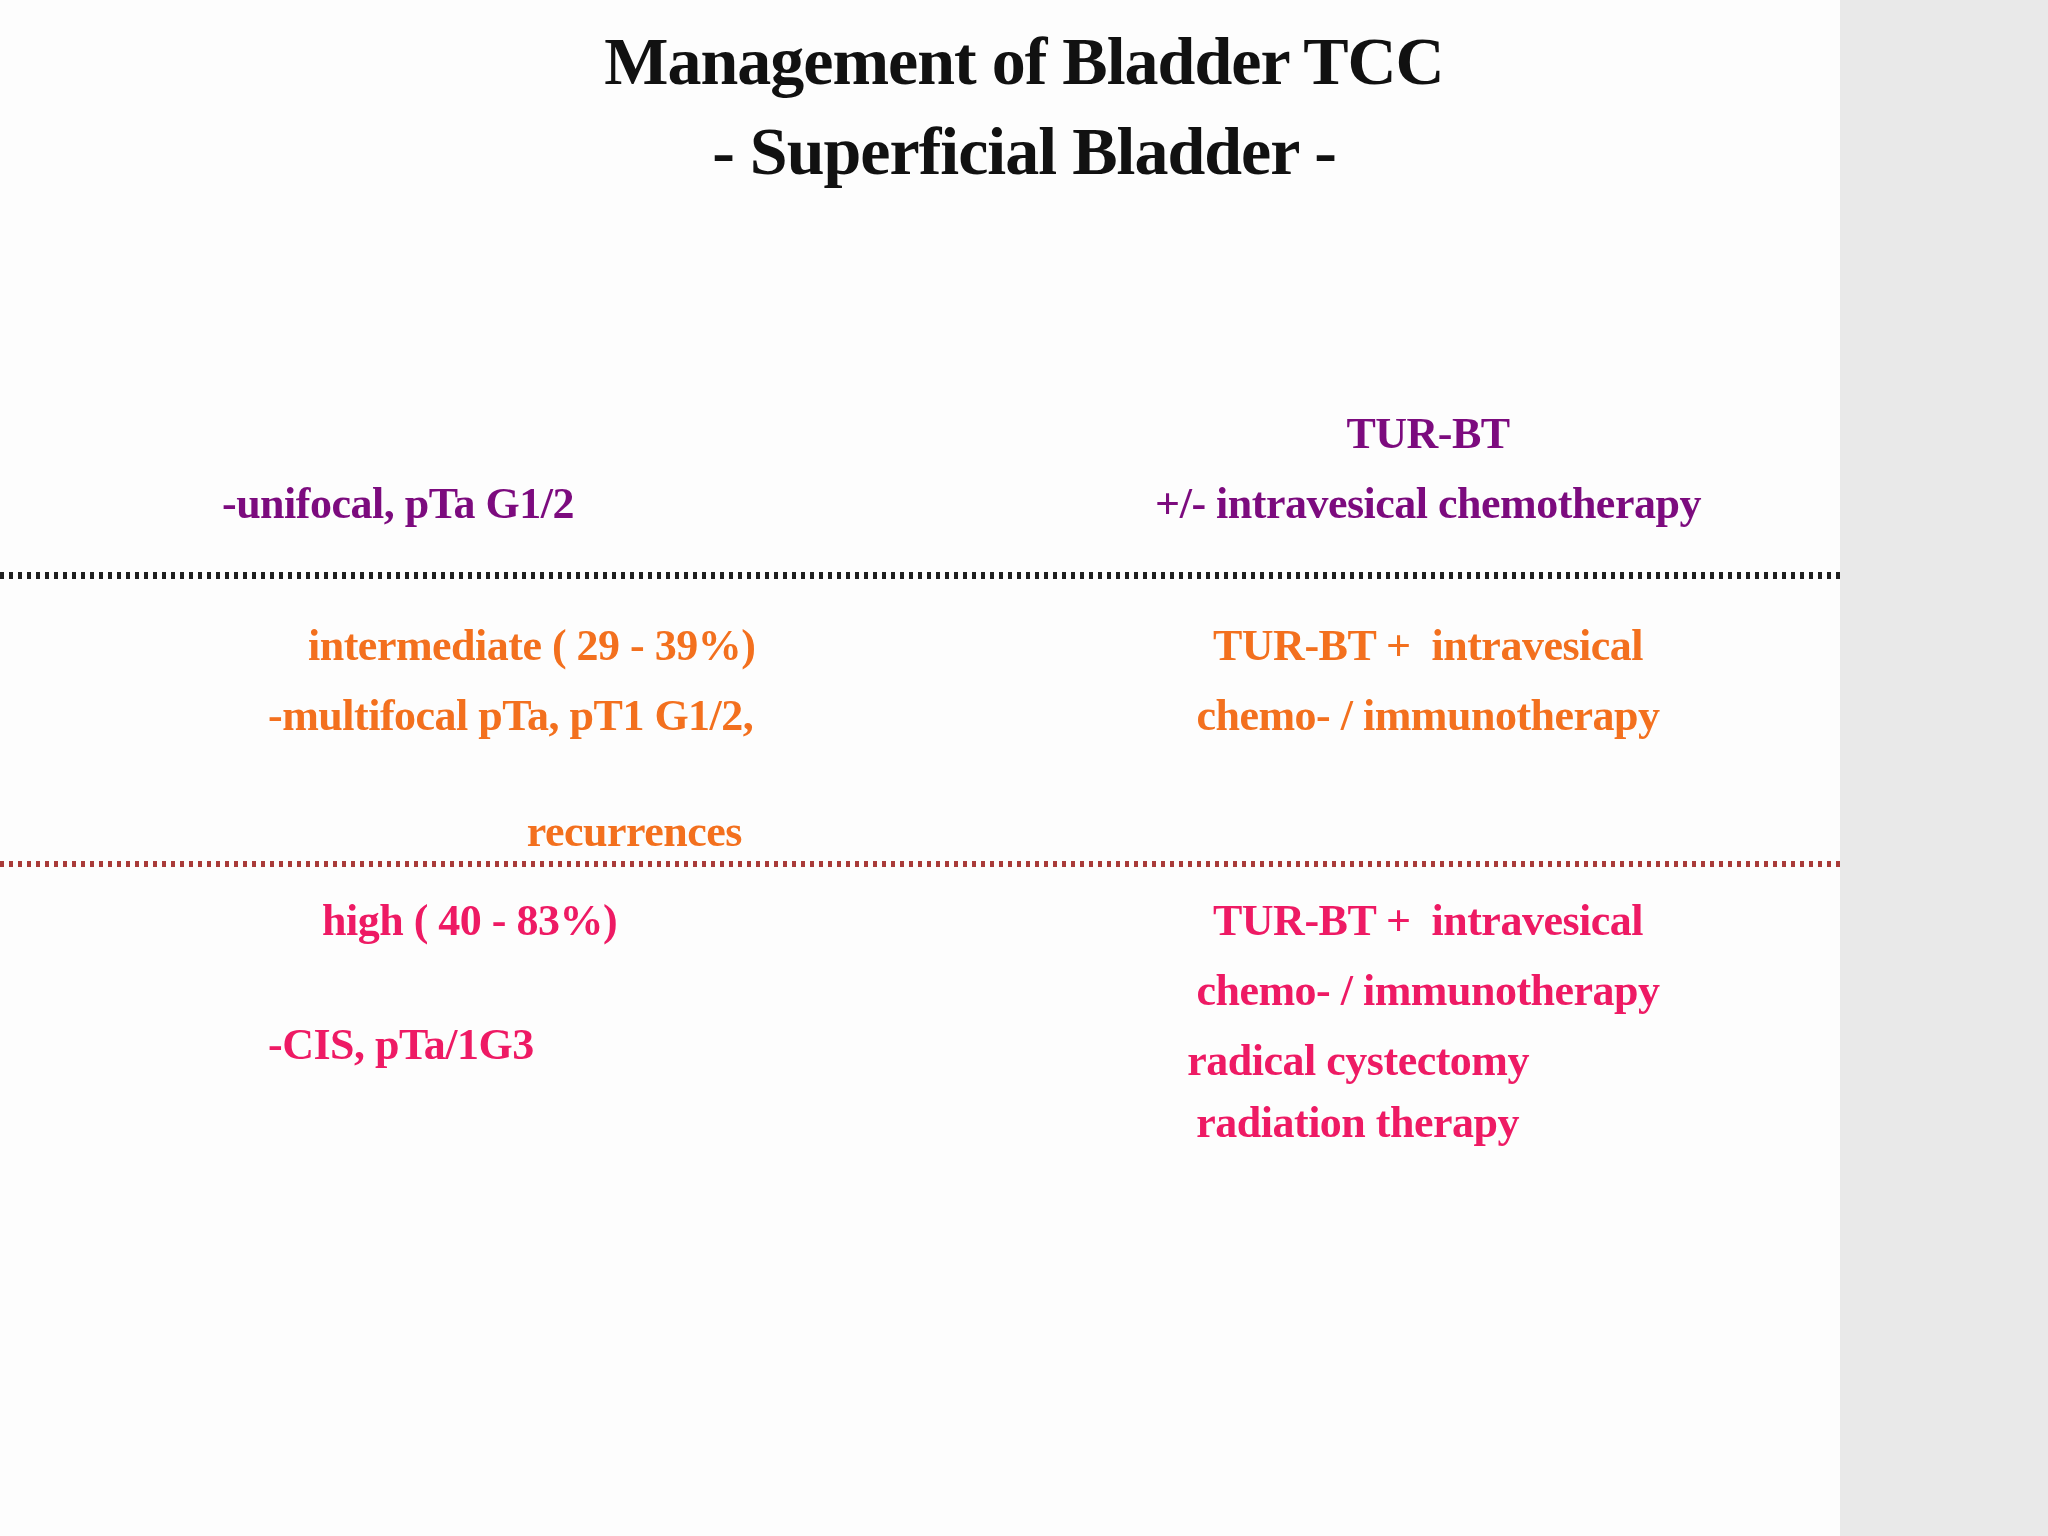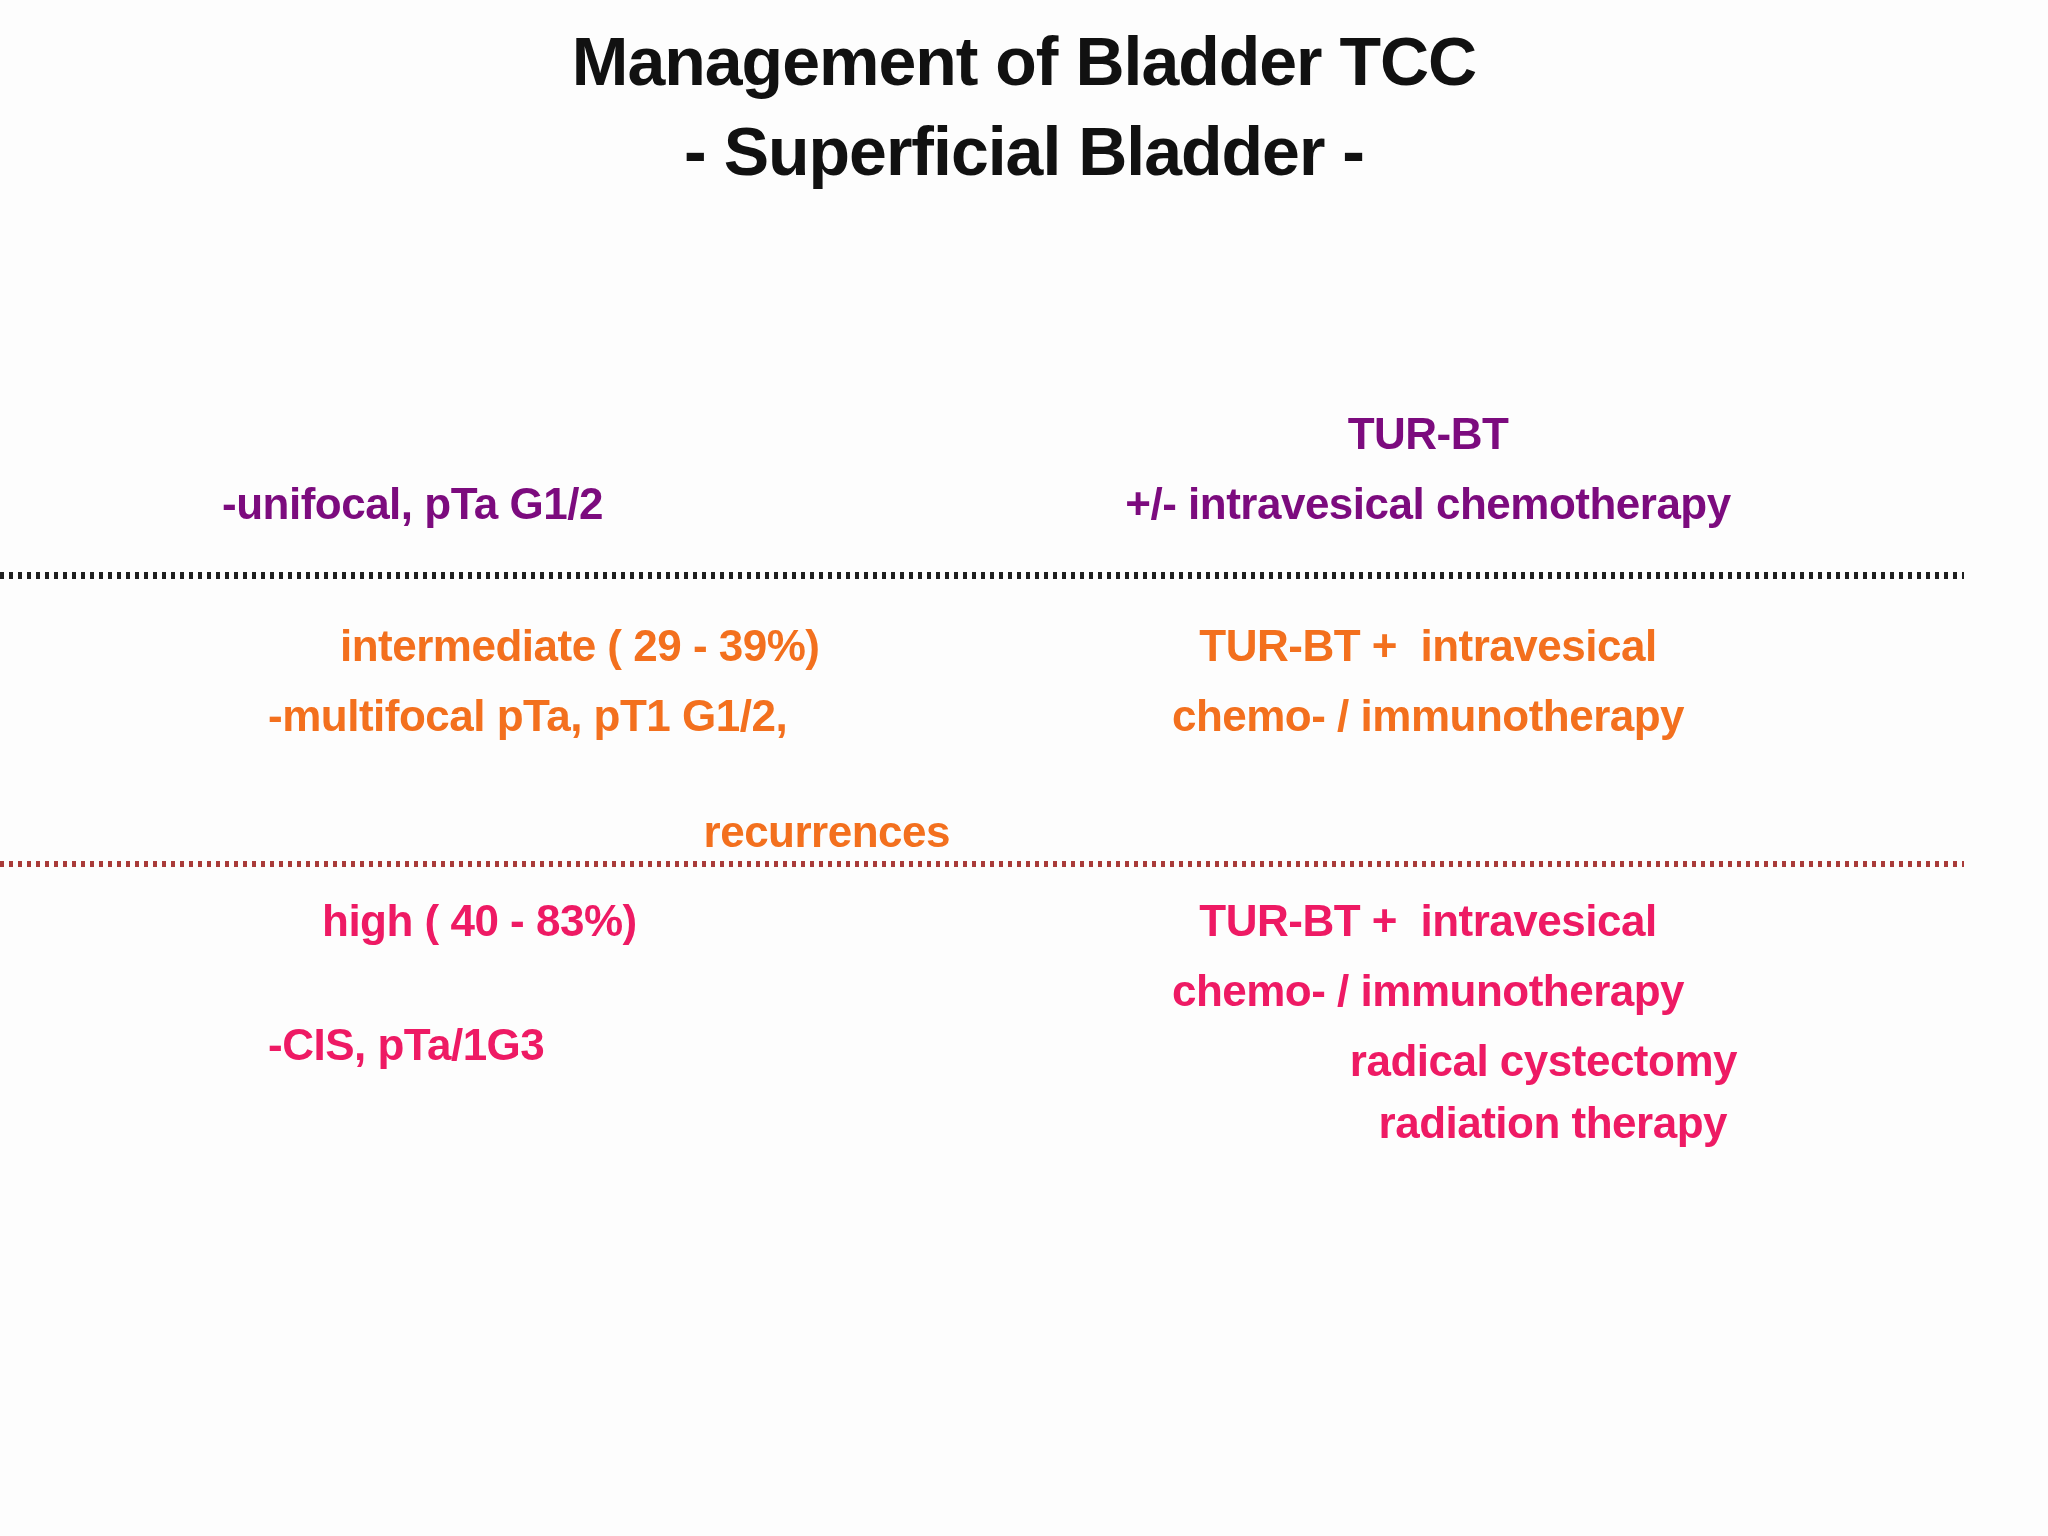--- a/index.html
+++ b/index.html
@@ -1,21 +1,21 @@
 <!DOCTYPE html>
 <html style="--c-low: #7c0b7e; --c-intermediate: #f3701e; --c-high: #ee1a64; --c-divider_top: #1f1f1f; --c-divider_bottom: #a93b39;"><head>
 <meta charset="utf-8">
 <style>
   html,body{margin:0;padding:0;background:#e9e9e9;}
   .slide{
     position:relative;
-    width:2048px;height:1536px;
+    width:1840px;height:1536px;
     background:#fdfdfd;
     overflow:hidden;
-    font-family:Liberation Sans, sans-serif;
+    font-family:Liberation Serif, serif;
     font-weight:bold;
   }
   .title{
     position:absolute;
     top:16px;left:0;width:2048px;
     text-align:center;
     color:#111111;
     font-size:68px;
     line-height:90px;
     letter-spacing:-1px;
@@ -55,21 +55,21 @@
     <div>Management of Bladder TCC</div>
     <div>- Superficial Bladder -</div>
   </div>
 
   <div class="line c-low" style="left:222px;top:476px;">-unifocal, pTa G1/2</div>
   <div class="line c-low center-col" style="top:476px;">+/- intravesical chemotherapy</div>
   <div class="line c-low center-col" style="top:406px;">TUR-BT</div>
 
   <div class="divider divider-top"></div>
 
-  <div class="line c-intermediate" style="left:340px;top:618px;">intermediate ( 29 - 39%)</div>
+  <div class="line c-intermediate" style="left:308px;top:618px;">intermediate ( 29 - 39%)</div>
   <div class="line c-intermediate" style="left:268px;top:688px;">-multifocal pTa, pT1 G1/2,</div>
   <div class="line c-intermediate" style="right:1098px;top:758px;margin-top:46px;">recurrences</div>
   <div class="line c-intermediate center-col" style="top:618px;">TUR-BT +  intravesical</div>
   <div class="line c-intermediate center-col" style="top:688px;">chemo- / immunotherapy</div>
 
   <div class="divider divider-bottom"></div>
 
   <div class="line c-high" style="left:322px;top:893px;">high ( 40 - 83%)</div>
   <div class="line c-high" style="left:268px;top:1017px;">-CIS, pTa/1G3</div>
   <div class="line c-high center-col" style="top:893px;">TUR-BT +  intravesical</div>

